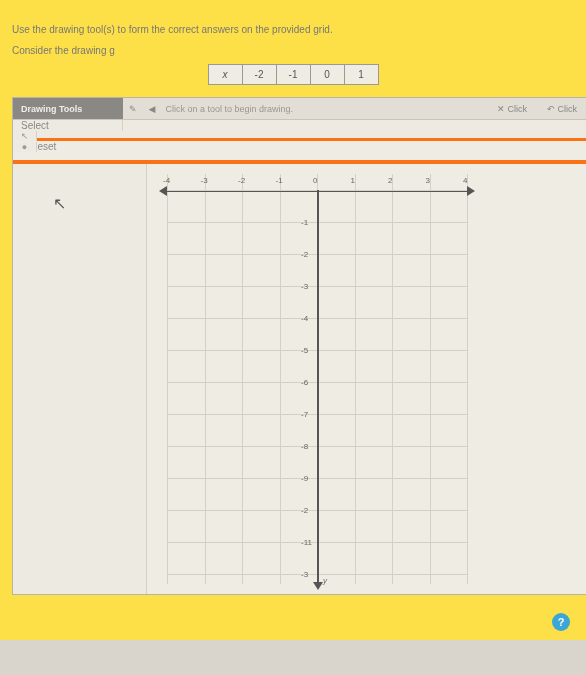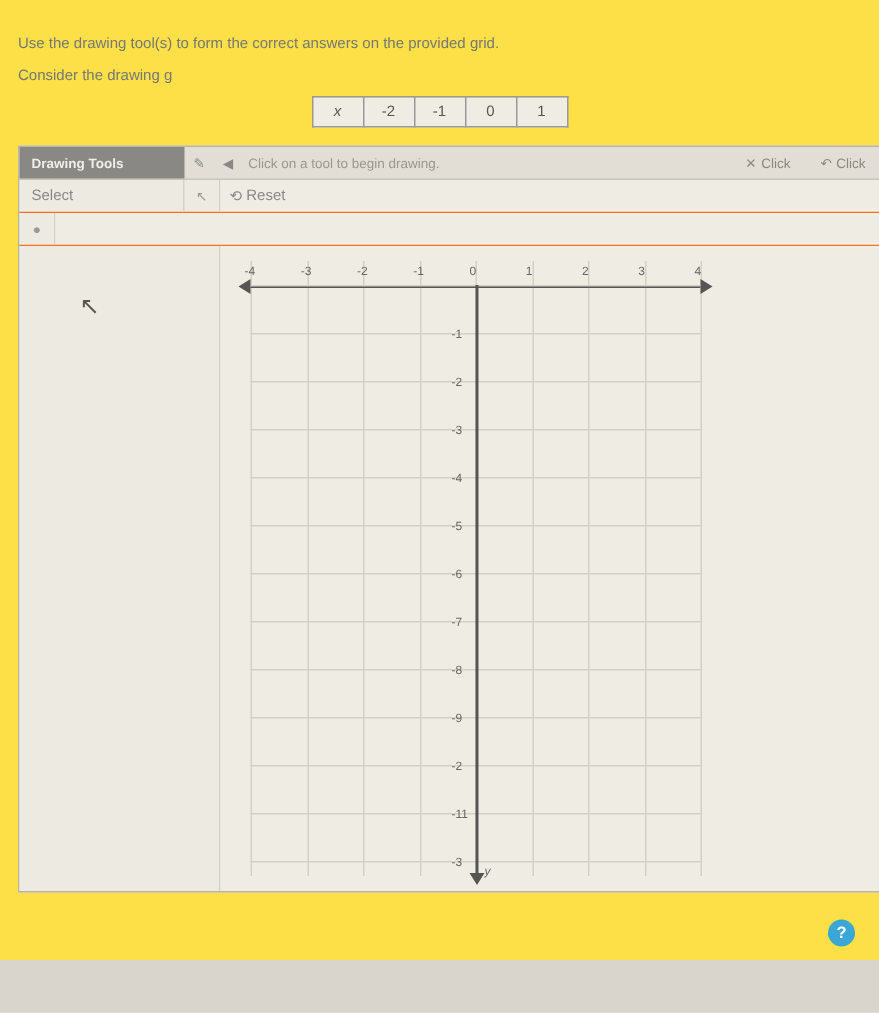--- a/index.html
+++ b/index.html
@@ -64,21 +64,22 @@
     align-items: center;
     width: 110px;
   }
   .tb-icon { padding: 0 6px; }
   .tb-msg { flex: 1; padding-left: 4px; color: #9a978f; }
   .tb-btn { padding: 0 10px; color: #888; display: flex; align-items: center; gap: 3px; }
 
   .toolrow {
     display: flex;
     height: 22px;
-    border-bottom: 1px solid #f97316;
+    border-bottom: 4px solid #f97316;
+    flex-direction: column;
   }
   .toolcell-l {
     width: 110px;
     border-right: 1px solid #d5d1c8;
     padding: 0 8px;
     display: flex;
     align-items: center;
     font-size: 10px;
     color: #888;
     position: relative;

